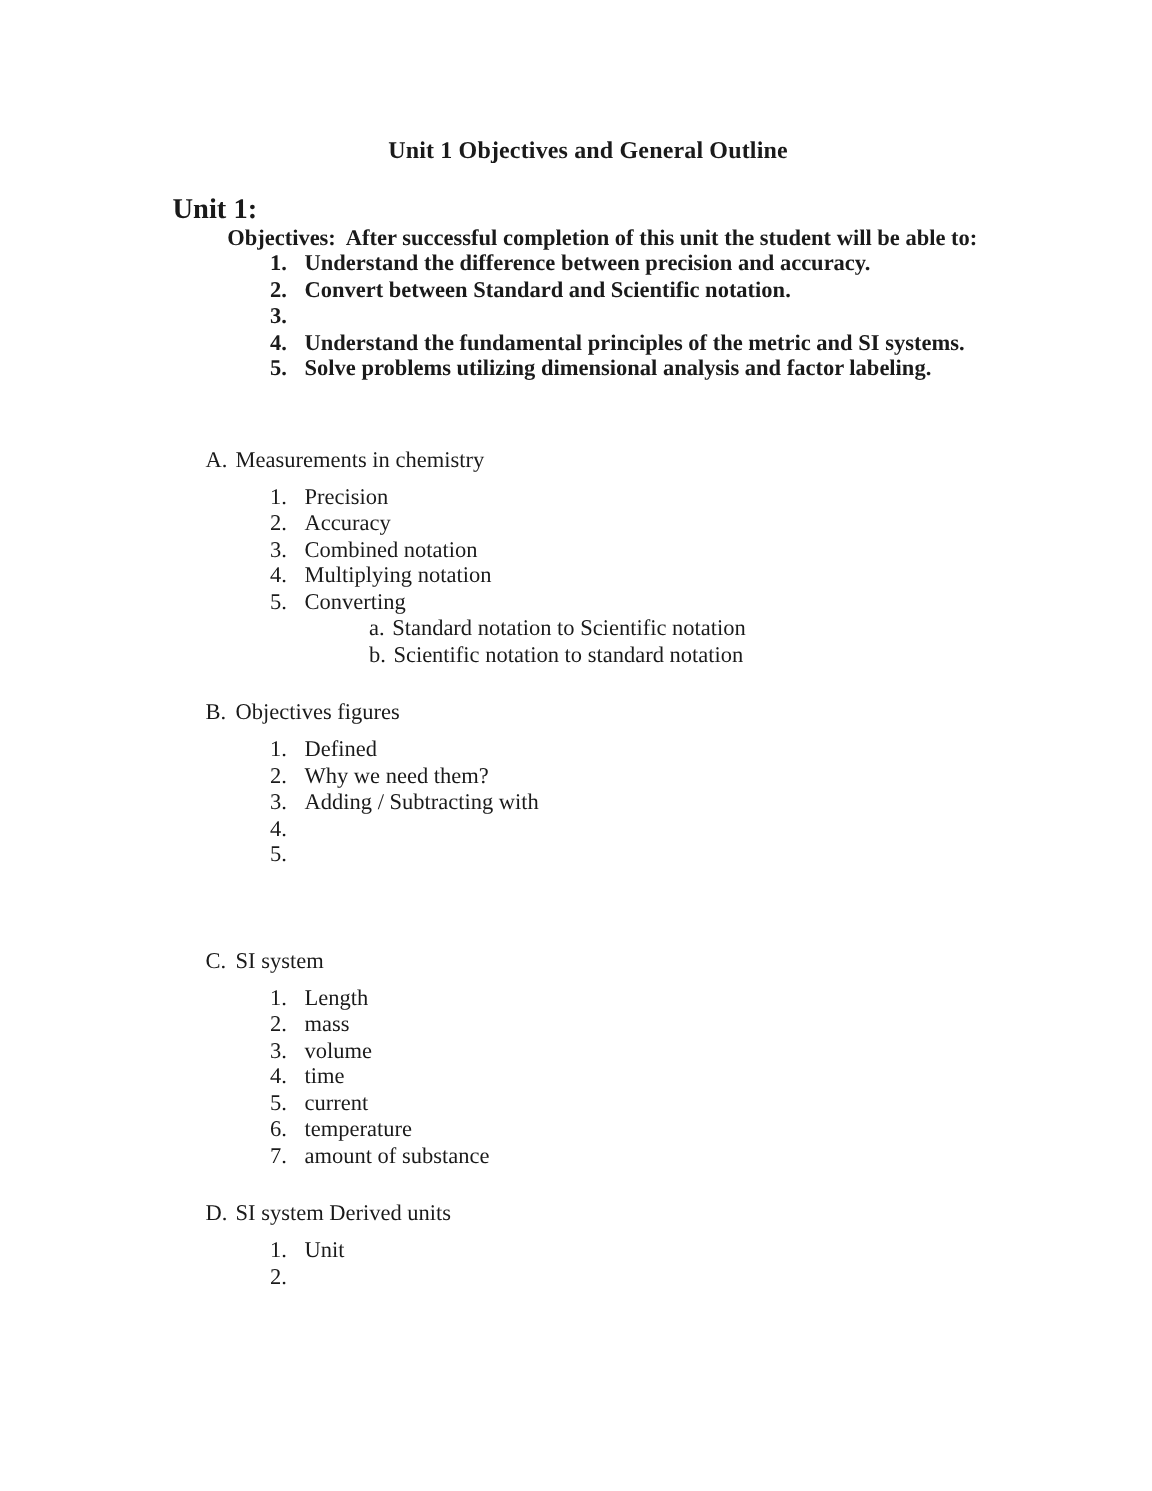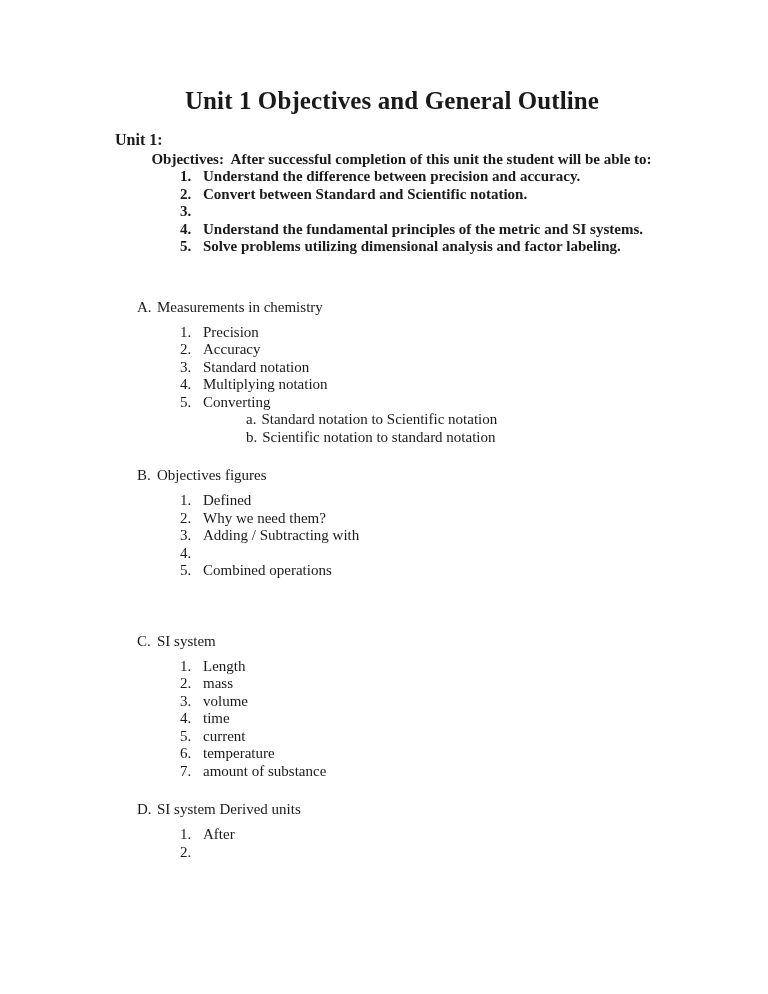--- a/index.html
+++ b/index.html
@@ -10,29 +10,29 @@
   }
   .page {
     width: 768px;
     height: 994px;
     background: #ffffff;
     padding: 90px 80px 0 115px;
     overflow: hidden;
     position: relative;
   }
   .doc-title {
-    font-size: 25px;
+    font-size: 16px;
     line-height: 22px;
     font-weight: bold;
     text-align: center;
     margin: 0 0 18px -19px; 
     letter-spacing: 0.1px;
   }
   .unit-heading {
-    font-size: 16px;
+    font-size: 19px;
     line-height: 20px;
     font-weight: bold;
   }
   .objectives-intro {
     font-size: 15px;
     line-height: 18px;
     font-weight: bold;
     white-space: pre-wrap;
     text-align: center;
   }
@@ -128,21 +128,21 @@
       <div class="item">
         <span class="num">1.</span>
         <span class="txt">Precision</span>
       </div>
       <div class="item">
         <span class="num">2.</span>
         <span class="txt">Accuracy</span>
       </div>
       <div class="item">
         <span class="num">3.</span>
-        <span class="txt">Standard notation</span>
+        <span class="txt">Combined notation</span>
       </div>
       <div class="item">
         <span class="num">4.</span>
         <span class="txt">Multiplying notation</span>
       </div>
       <div class="item">
         <span class="num">5.</span>
         <span class="txt">Converting</span>
       </div>
       <div class="subitem">
@@ -172,21 +172,20 @@
       </div>
       <div class="item">
         <span class="num">3.</span>
         <span class="txt">Adding / Subtracting with</span>
       </div>
       <div class="item">
         <span class="num">4.</span>
       </div>
       <div class="item">
         <span class="num">5.</span>
-        <span class="txt">Combined operations</span>
       </div>
     </div>
   </section>
 
   <section class="outline-section gap-large">
     <div class="sec-head">
       <span class="sec-label">C.</span>
       <span class="sec-title">SI system</span>
     </div>
     <div class="items">
@@ -222,21 +221,21 @@
   </section>
 
   <section class="outline-section">
     <div class="sec-head">
       <span class="sec-label">D.</span>
       <span class="sec-title">SI system Derived units</span>
     </div>
     <div class="items">
       <div class="item">
         <span class="num">1.</span>
-        <span class="txt">After</span>
+        <span class="txt">Unit</span>
       </div>
       <div class="item">
         <span class="num">2.</span>
       </div>
     </div>
   </section>
 
 </div>
 
 </body></html>

